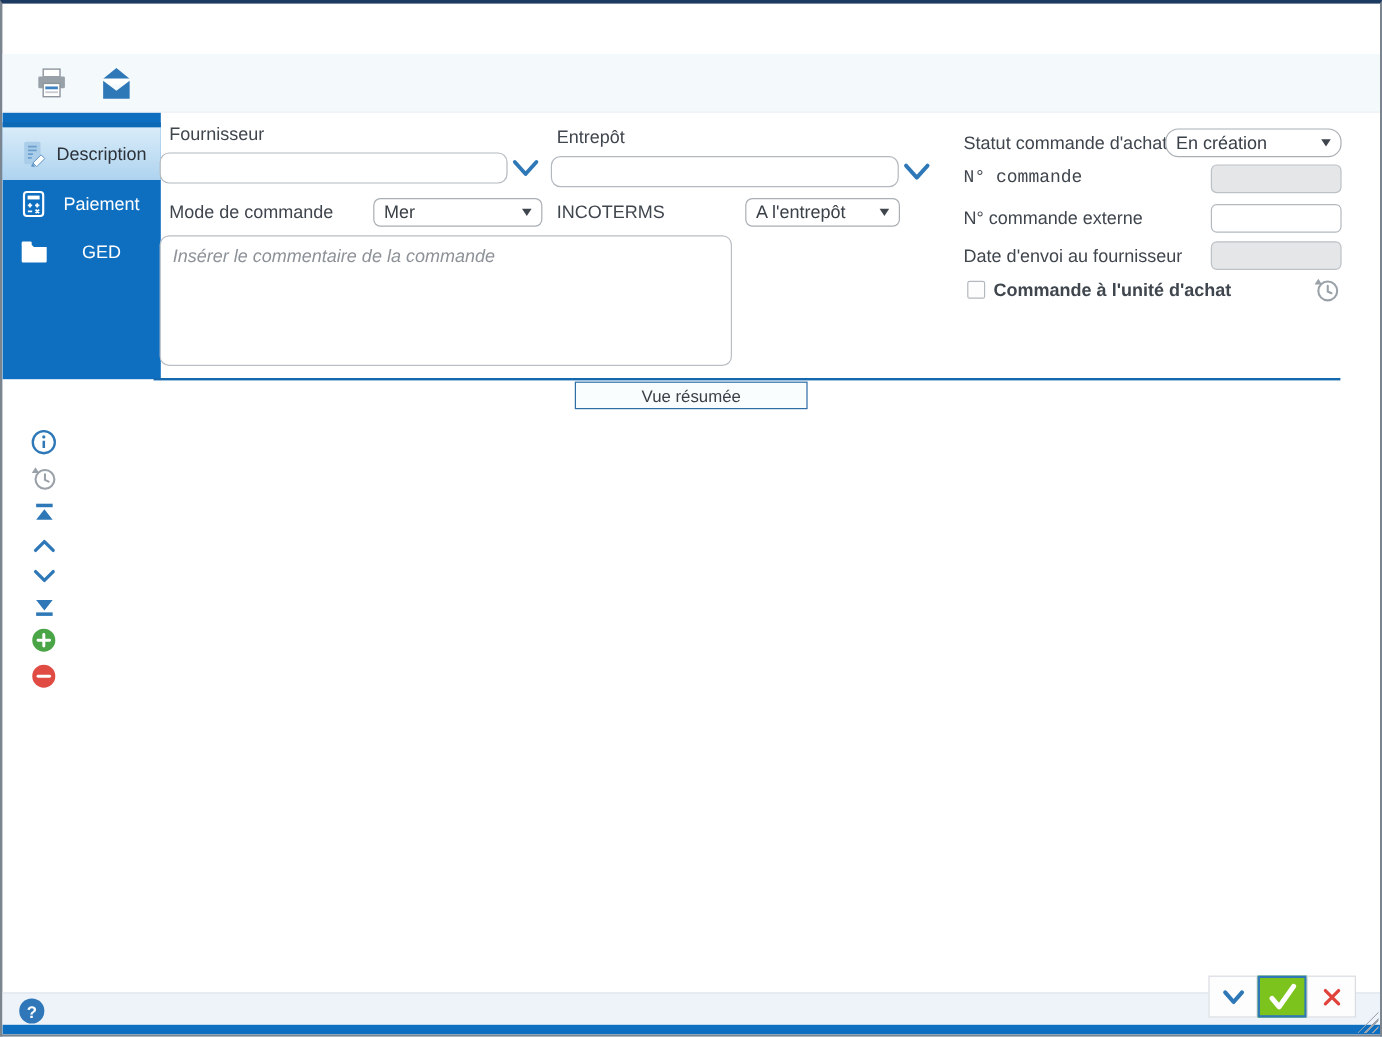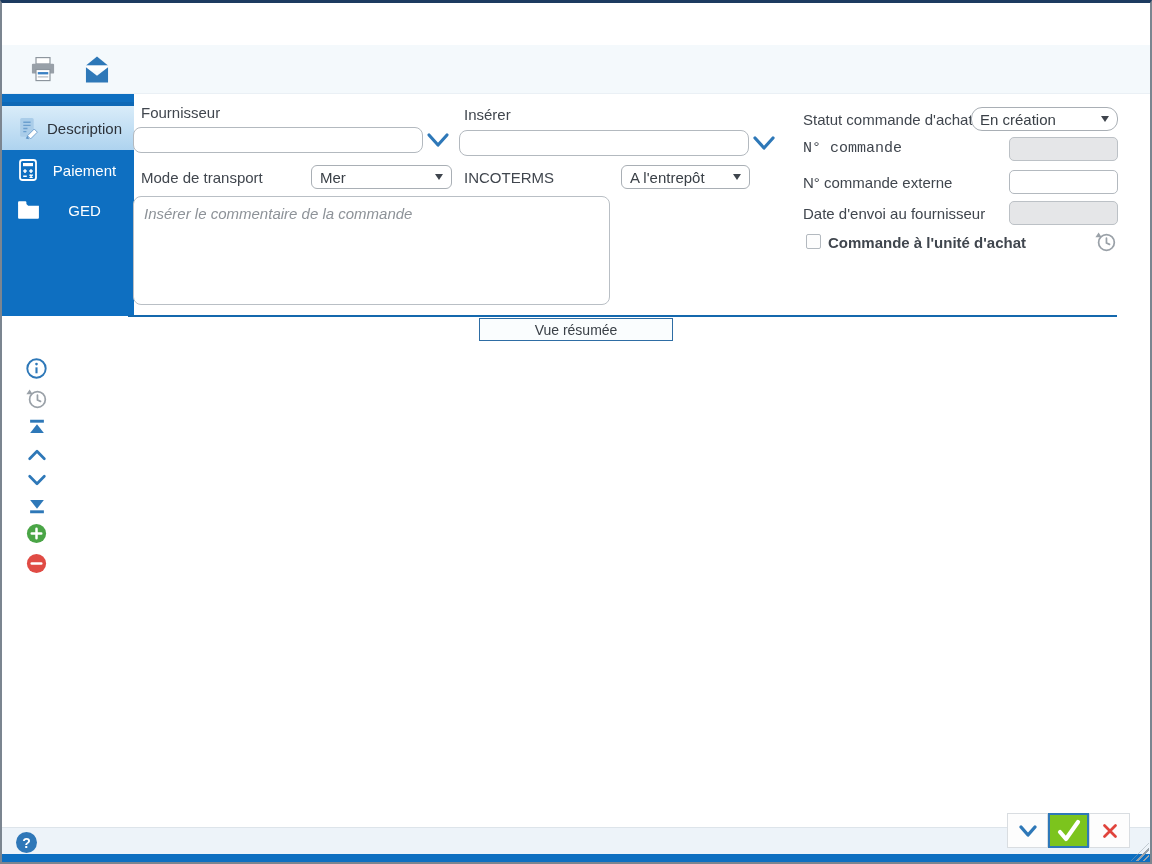--- a/index.html
+++ b/index.html
@@ -117,29 +117,29 @@
 
   <div>
     <div class="flabel" style="left:139px; top:101px;">Fournisseur</div>
     <input class="txt-input" style="left: 131px; top: 124px; width: 290px; height: 26px;" value="">
     <div class="combo-chevron" style="left:424px; top:127px;">
       <svg width="24" height="20" viewBox="0 0 24 20">
           <polyline points="3,5 12,15 21,5" fill="none" stroke="#2e78b8" stroke-width="3.2" stroke-linecap="round" stroke-linejoin="round"></polyline>
         </svg>
     </div>
 
-    <div class="flabel" style="left:462px; top:103px;">Insérer</div>
+    <div class="flabel" style="left:462px; top:103px;">Entrepôt</div>
     <input class="txt-input" style="left: 457px; top: 127px; width: 290px; height: 26px;" value="">
     <div class="combo-chevron" style="left:750px; top:130px;">
       <svg width="24" height="20" viewBox="0 0 24 20">
           <polyline points="3,5 12,15 21,5" fill="none" stroke="#2e78b8" stroke-width="3.2" stroke-linecap="round" stroke-linejoin="round"></polyline>
         </svg>
     </div>
 
-    <div class="flabel" style="left:139px; top:166px;">Mode de transport</div>
+    <div class="flabel" style="left:139px; top:166px;">Mode de commande</div>
     <div class="select" style="left:309px; top:162px; width:141px; height:24px;">
       <span class="sel-txt">Mer</span>
       <span class="caret"></span>
     </div>
 
     <div class="flabel" style="left:462px; top:166px;">INCOTERMS</div>
     <div class="select" style="left:619px; top:162px; width:129px; height:24px;">
       <span class="sel-txt">A l'entrepôt</span>
       <span class="caret"></span>
     </div>

